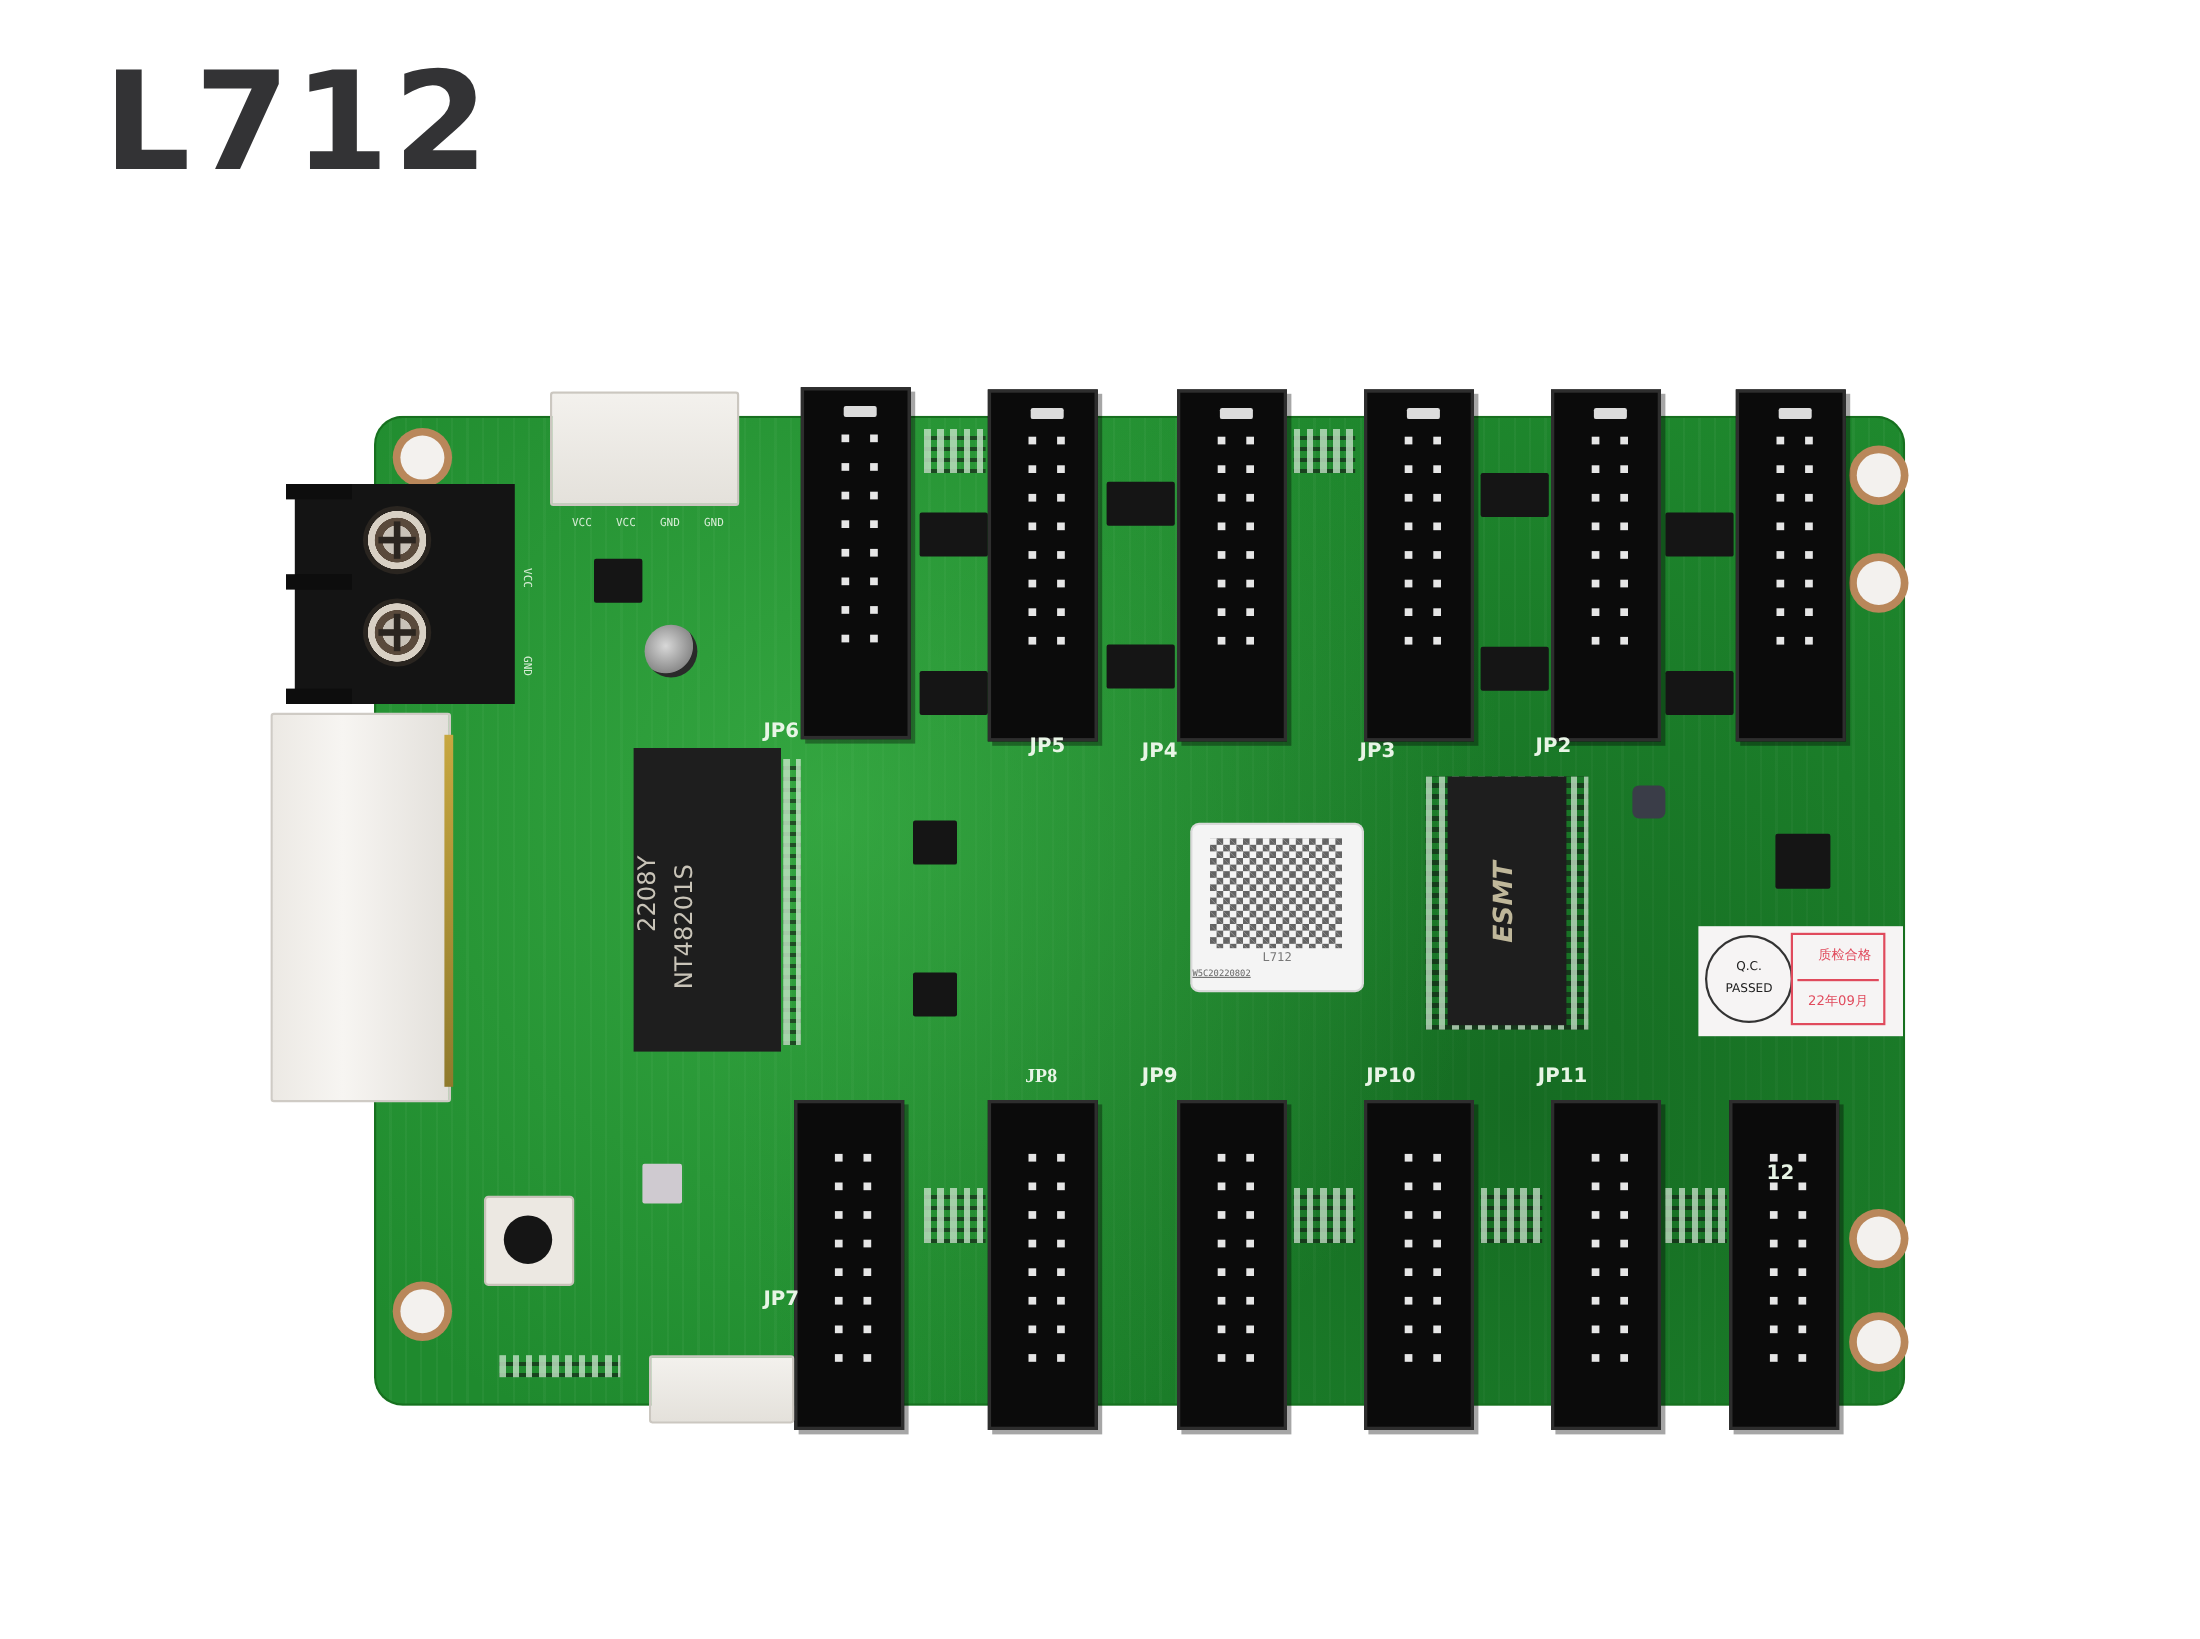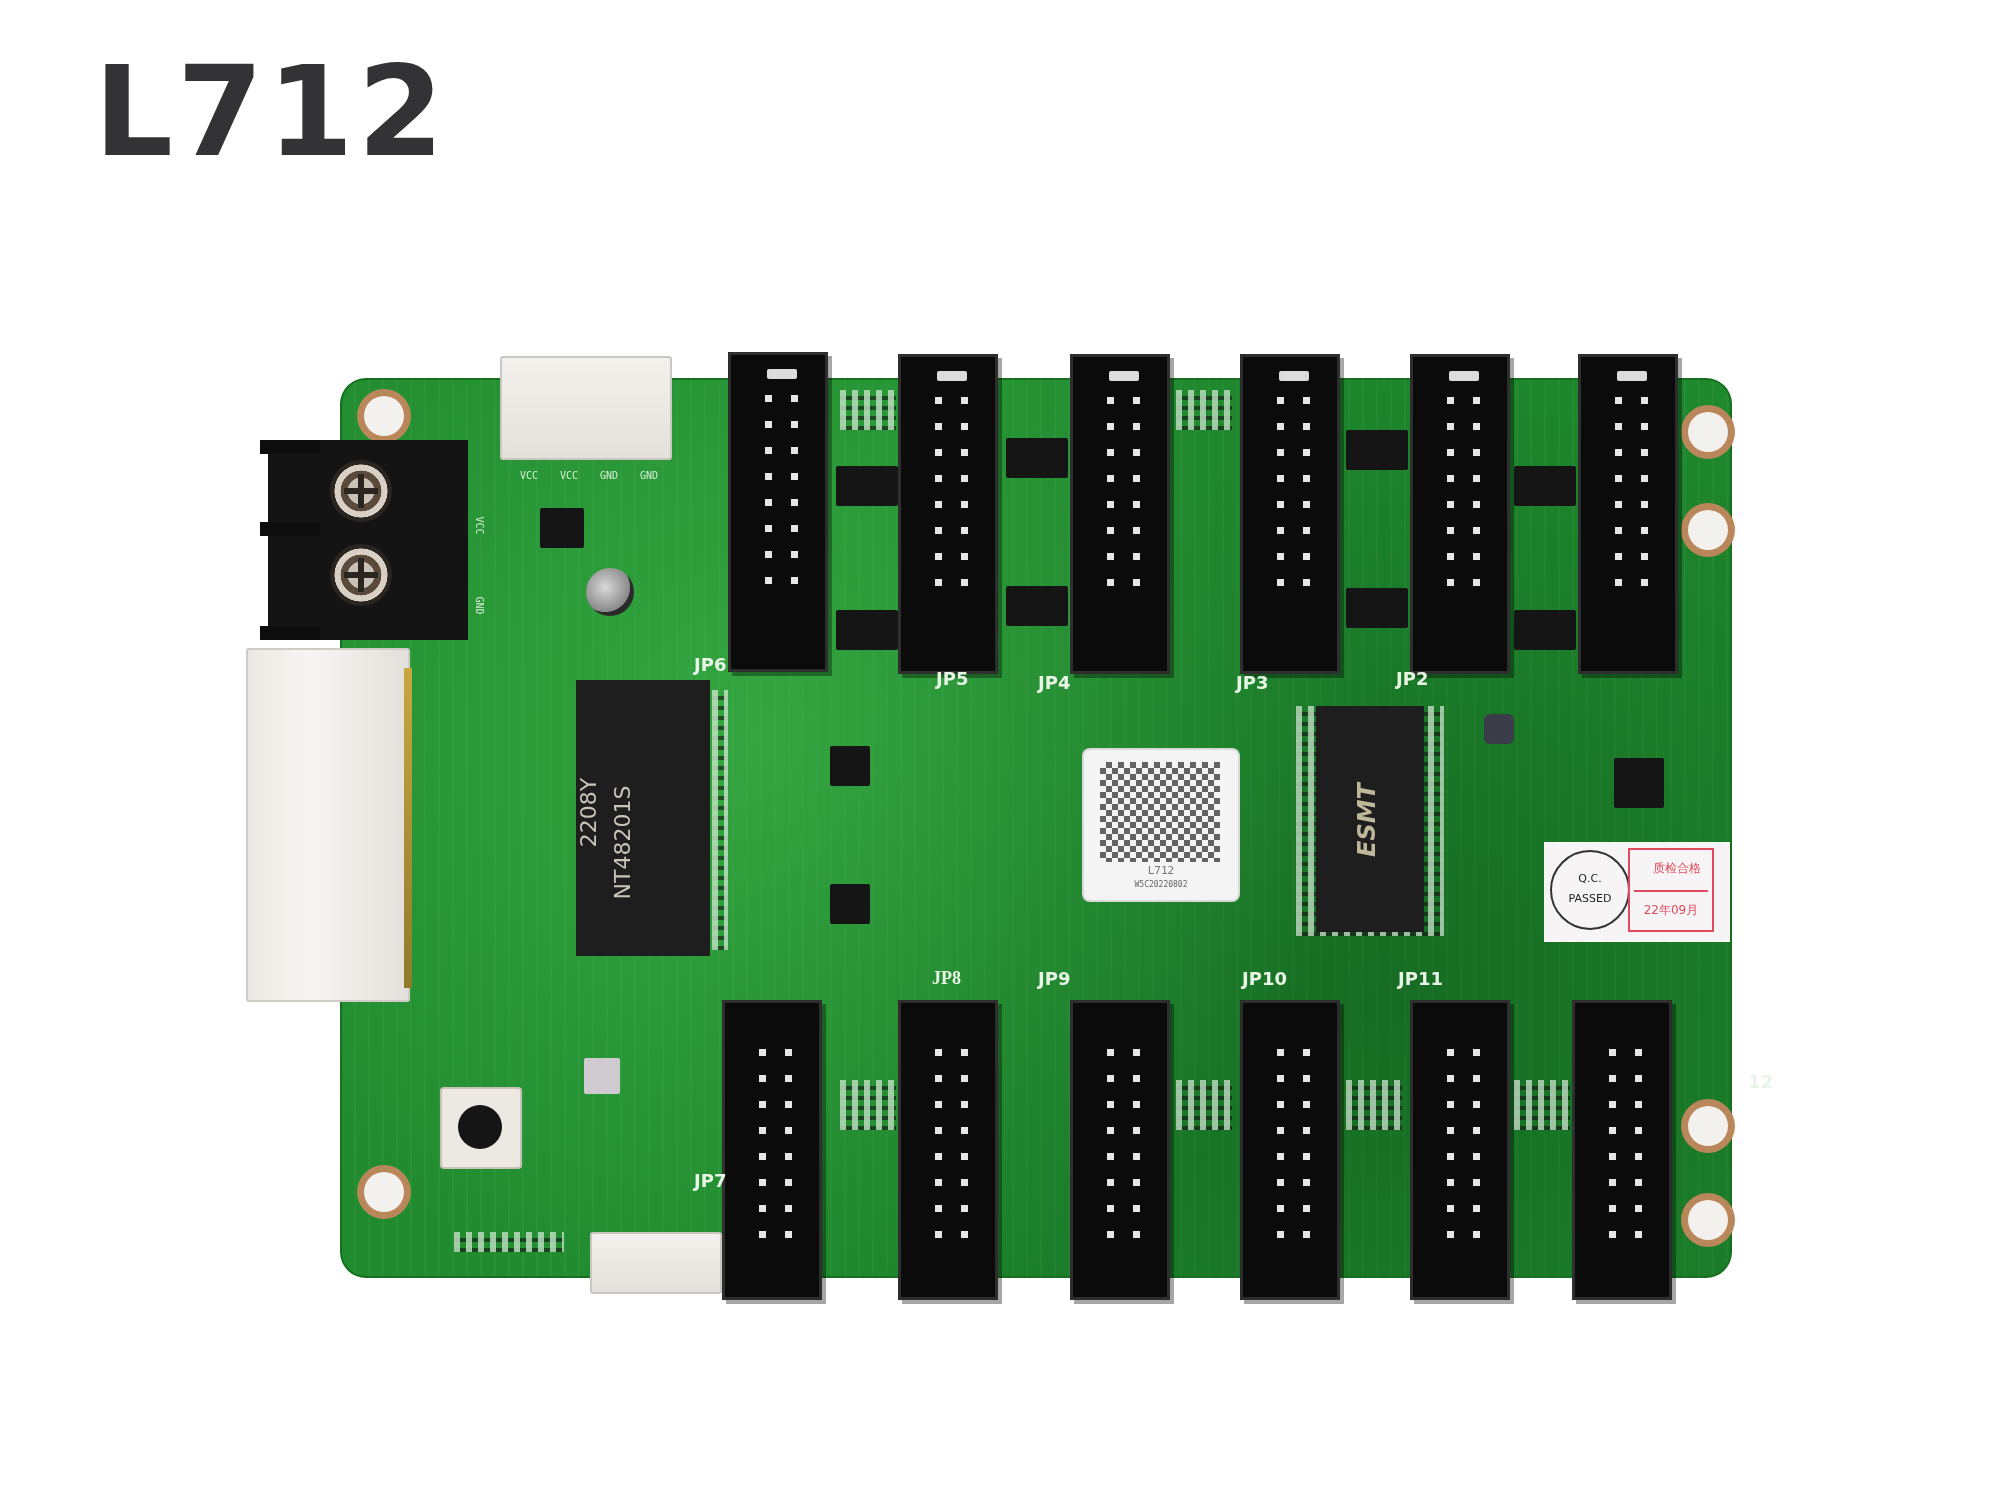--- a/index.html
+++ b/index.html
@@ -31,21 +31,21 @@
         repeating-linear-gradient(90deg, rgba(235,245,235,0.85) 0 6px, rgba(0,0,0,0) 6px 12px),
         repeating-linear-gradient(0deg, rgba(20,20,20,0.8) 0 4px, rgba(0,0,0,0) 4px 10px); opacity: 0.75; }
     .wconn { position: absolute; background: linear-gradient(#f3f1ed, #e4e1db); border: 2px solid #cbc7c0; border-radius: 3px; }
     .qr { position: absolute; left: 1084px; top: 750px; width: 154px; height: 150px; background: #f4f4f4; border-radius: 6px; box-shadow: 0 0 0 2px #d9d9d9; }
     .qr-grid { position: absolute; left: 16px; top: 12px; width: 120px; height: 100px;
       background-image:
         linear-gradient(45deg, #333 25%, transparent 25%, transparent 75%, #333 75%),
         linear-gradient(45deg, #333 25%, transparent 25%, transparent 75%, #333 75%);
       background-size: 12px 12px; background-position: 0 0, 6px 6px; opacity: 0.75; }
     .qr-l1 { position: absolute; left: 0; right: 0; top: 114px; text-align: center; font-family: "DejaVu Sans Mono", monospace; font-size: 11px; color: #777; }
-    .qr-l2 { position: absolute; left: 0; right: 0; top: 130px; text-align: center; font-family: "DejaVu Sans Mono", monospace; font-size: 8px; color: #666; }
+    .qr-l2 { position: absolute; left: 0; right: 0; top: 130px; font-family: "DejaVu Sans Mono", monospace; font-size: 8px; color: #666; text-decoration: underline; }
     .qc { position: absolute; left: 1544px; top: 842px; width: 186px; height: 100px; background: #f6f4f4; }
     .qc-circle { position: absolute; left: 6px; top: 8px; width: 76px; height: 76px; border: 2px solid #333; border-radius: 50%; text-align: center; font-family: "DejaVu Sans", sans-serif; font-size: 11px; color: #222; }
     .qc-circle .l1 { position: absolute; left: 0; right: 0; top: 20px; }
     .qc-circle .l2 { position: absolute; left: 0; right: 0; top: 40px; }
     .qc-red { position: absolute; left: 84px; top: 6px; width: 86px; height: 84px; border: 2px solid #e04a5c; box-sizing: border-box; color: #e04a5c; font-size: 12px; text-align: center; }
     .qc-red .r1 { position: absolute; left: 0; right: 0; top: 10px; margin-left: 12px; }
     .qc-red .divider { position: absolute; left: 4px; right: 4px; top: 40px; height: 2px; background: #e04a5c; }
     .qc-red .r2 { position: absolute; left: 0; right: 0; top: 52px; }
     .button-base { position: absolute; left: 440px; top: 1087px; width: 78px; height: 78px; background: #ece8e2; border: 2px solid #c8c2b9; border-radius: 4px; }
     .button-cap { position: absolute; left: 16px; top: 16px; width: 44px; height: 44px; border-radius: 50%; background: #151515; }
@@ -335,21 +335,21 @@
 <div class="jp" style="left:694px;top:654px;">JP6</div>
 <div class="jp" style="left:936px;top:668px;">JP5</div>
 <div class="jp" style="left:1038px;top:672px;">JP4</div>
 <div class="jp" style="left:1236px;top:672px;">JP3</div>
 <div class="jp" style="left:1396px;top:668px;">JP2</div>
 <div class="jp" style="left:694px;top:1170px;">JP7</div>
 <div class="jp" style="left:932px;top:968px;font-family:Liberation Serif, serif;">JP8</div>
 <div class="jp" style="left:1038px;top:968px;">JP9</div>
 <div class="jp" style="left:1242px;top:968px;">JP10</div>
 <div class="jp" style="left:1398px;top:968px;">JP11</div>
-<div class="jp" style="left:1748px;top:1056px;margin-top:15px;">12</div>
+<div class="jp" style="left:1606px;top:1056px;">12</div>
 
 <div class="ic-small" style="left:830px;top:746px;width:40px;height:40px;"></div>
 <div class="ic-small" style="left:830px;top:884px;width:40px;height:40px;"></div>
 
 <div class="qr">
   <div class="qr-grid"></div>
   <div class="qr-l1">L712</div>
   <div class="qr-l2">W5C20220802</div>
 </div>
 

